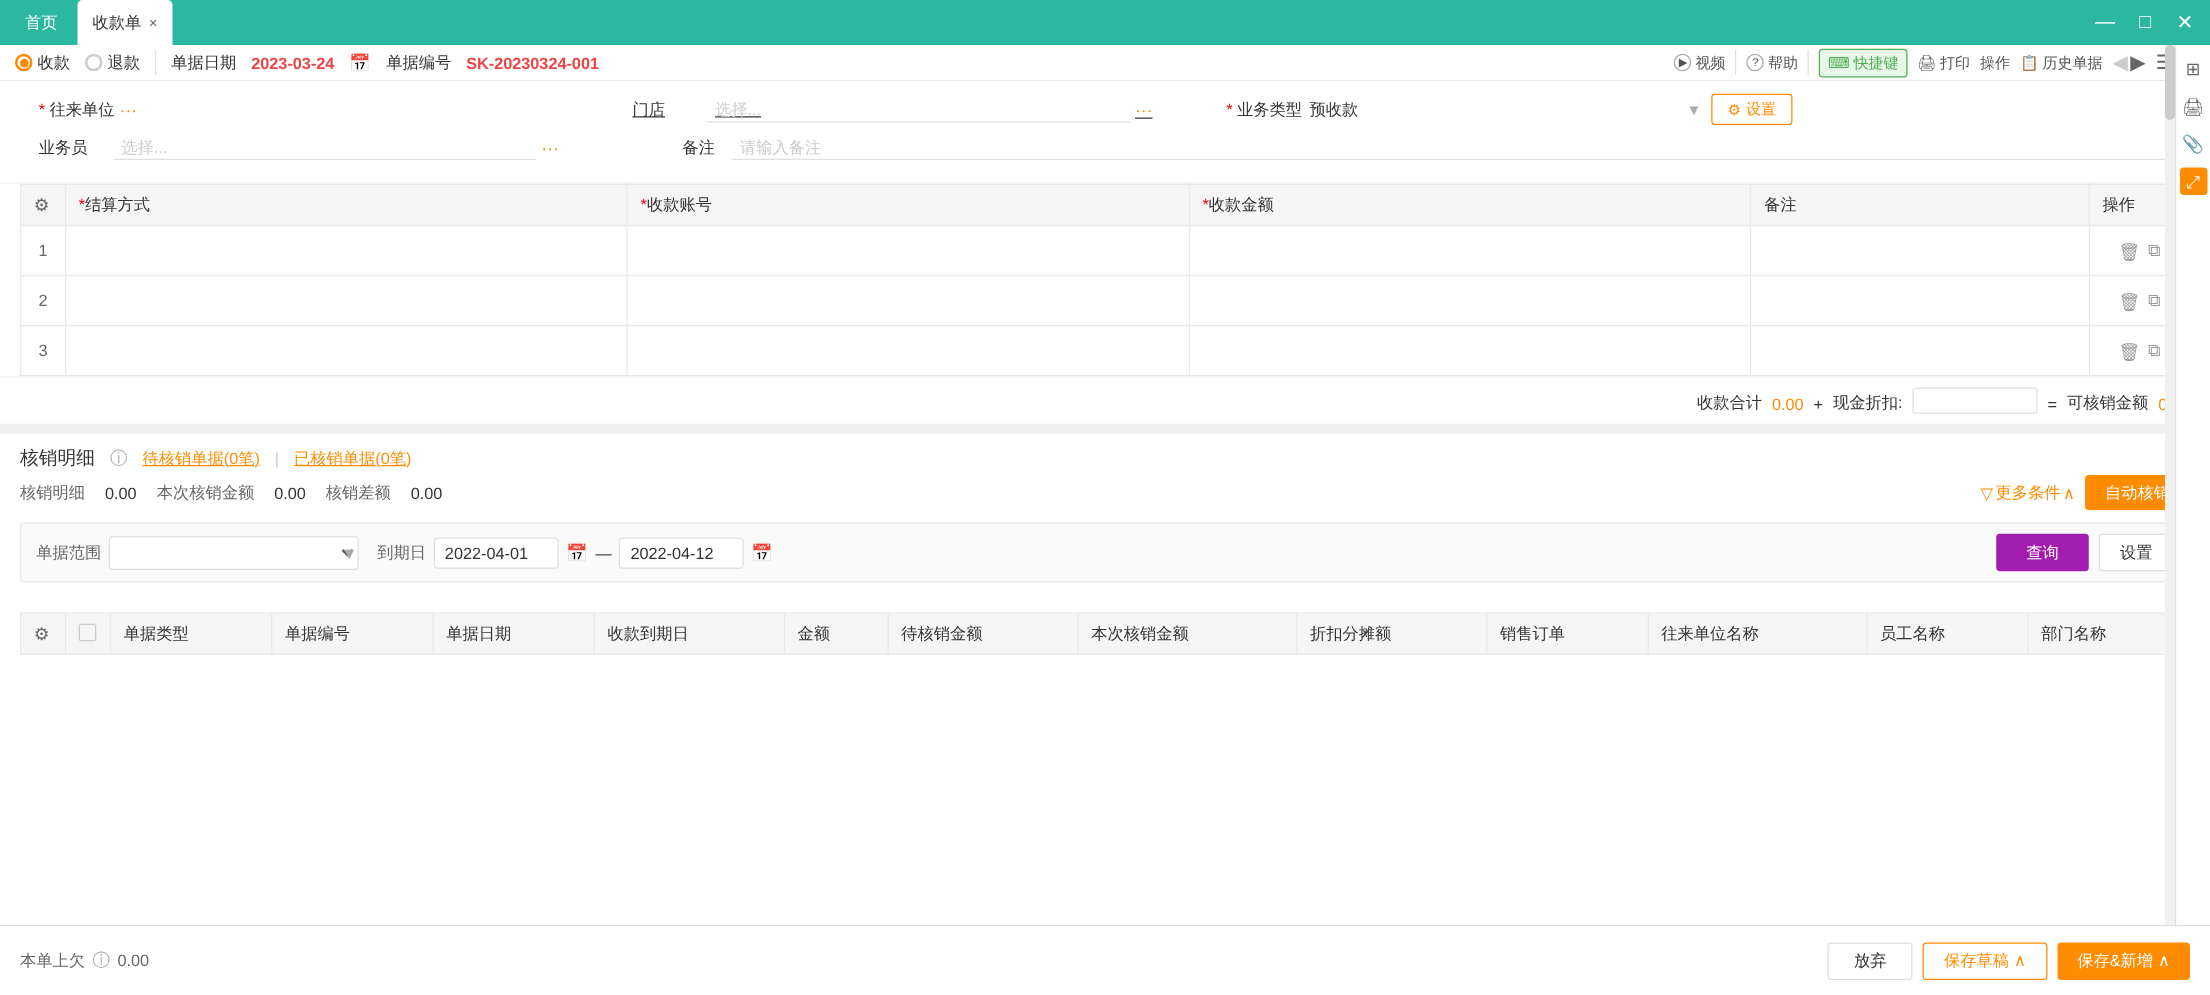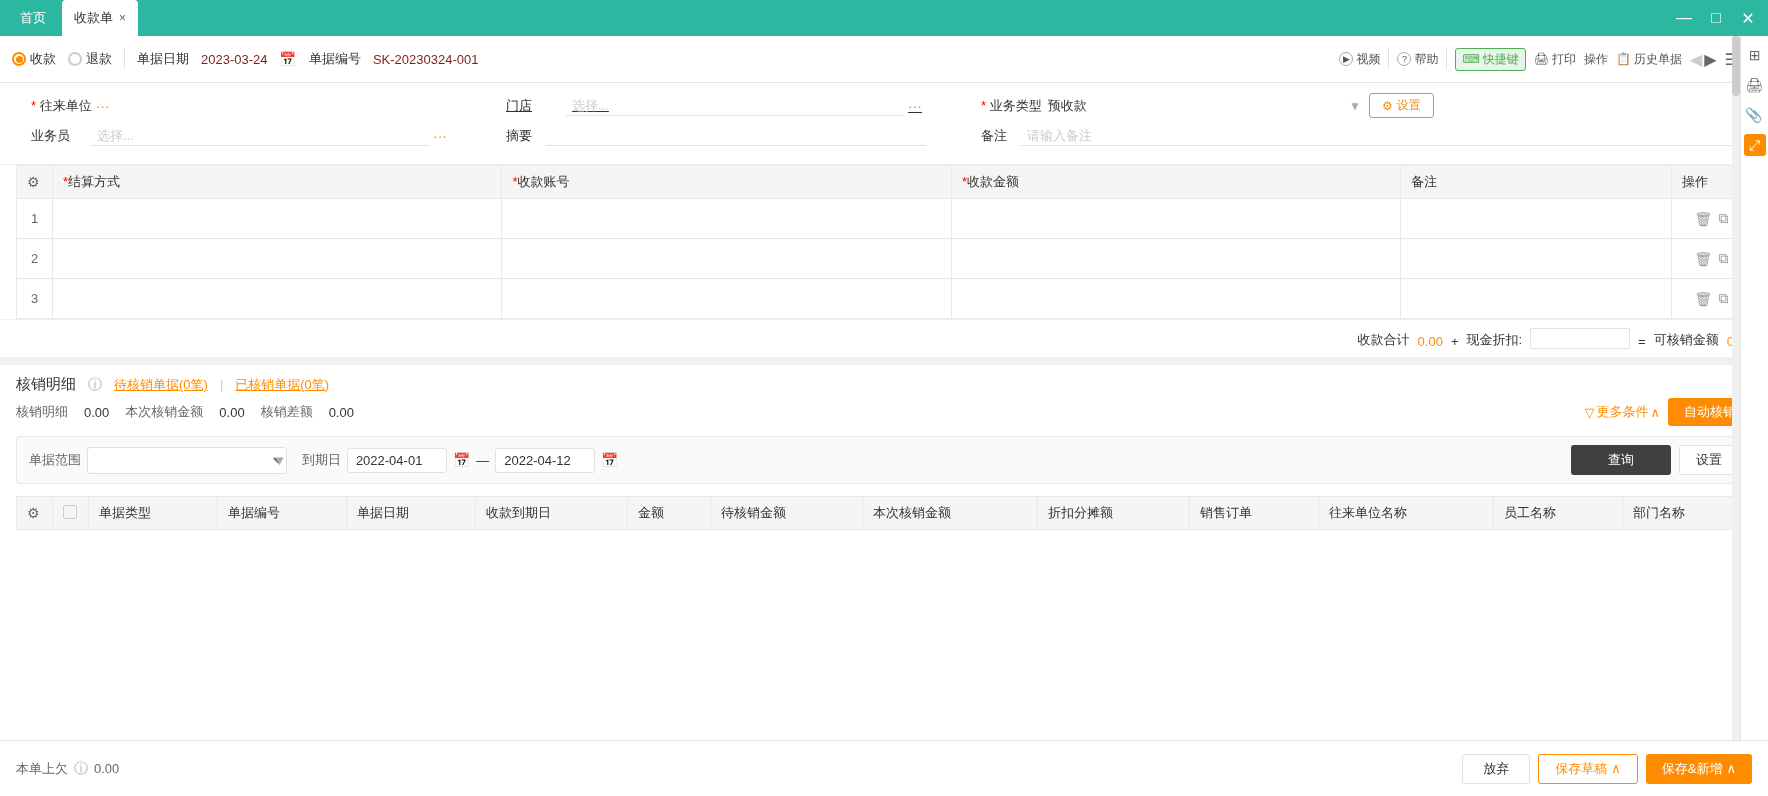--- a/index.html
+++ b/index.html
@@ -58,21 +58,21 @@
     }
 
     
     .toolbar {
       display: flex;
       align-items: center;
       background: #fff;
       border-bottom: 1px solid #e8e8e8;
       padding: 6px 12px;
       gap: 12px;
-      height: 47px;
+      height: 29px;
     }
     .radio-group {
       display: flex;
       align-items: center;
       gap: 12px;
     }
     .radio-item {
       display: flex;
       align-items: center;
       gap: 4px;
@@ -101,23 +101,23 @@
       width: 1px;
       height: 20px;
       background: #e0e0e0;
     }
     .field-label {
       color: #333;
       font-size: 13px;
       white-space: nowrap;
     }
     .field-value {
-      color: #7f1d1d;
-      font-size: 13px;
-      font-weight: 400;
+      color: #ef4444;
+      font-size: 13px;
+      font-weight: 700;
     }
     .toolbar-right {
       margin-left: auto;
       display: flex;
       align-items: center;
       gap: 8px;
     }
     .toolbar-btn {
       display: flex;
       align-items: center;
@@ -342,21 +342,21 @@
 
     
     .filter-row {
       display: flex;
       align-items: center;
       gap: 16px;
       padding: 8px 0;
       border: 1px solid #e8e8e8;
       border-radius: 3px;
       padding: 8px 12px;
-      margin-bottom: 12px;
+      margin-bottom: 24px;
       background: #fafafa;
     }
     .filter-field {
       display: flex;
       align-items: center;
       gap: 6px;
     }
     .filter-label { color: #666; font-size: 13px; white-space: nowrap; }
     .filter-select {
       border: 1px solid #e0e0e0;
@@ -382,24 +382,24 @@
       align-items: center;
       gap: 6px;
     }
     .date-icon { color: #aaa; font-size: 14px; cursor: pointer; }
     .filter-right {
       margin-left: auto;
       display: flex;
       gap: 8px;
     }
     .query-btn {
-      background: #404040;
+      background: #a21caf;
       color: #fff;
       border: none;
-      padding: 5px 37px;
+      padding: 5px 24px;
       border-radius: 3px;
       cursor: pointer;
       font-size: 13px;
     }
     .settings-btn {
       background: #fff;
       color: #333;
       border: 1px solid #e0e0e0;
       padding: 5px 16px;
       border-radius: 3px;
@@ -646,24 +646,20 @@
     </div>
     <div class="form-row">
 
       <div class="form-field" style="max-width:420px;">
         <label style="min-width:60px;">业务员</label>
         <input class="form-input" type="text" placeholder="选择..." style="">
         <span class="ellipsis-btn">···</span>
       </div>
       <div class="form-separator"></div>
 
-      <div class="form-field" style="max-width:420px;">
-        <label style="min-width:40px;">摘要</label>
-        <input class="form-input" type="text" style="">
-      </div>
       <div class="form-separator"></div>
 
       <div class="form-field">
         <label style="min-width:40px;">备注</label>
         <input class="form-input" type="text" placeholder="请输入备注" style="">
       </div>
     </div>
   </div>
 
   <div class="table-section">

